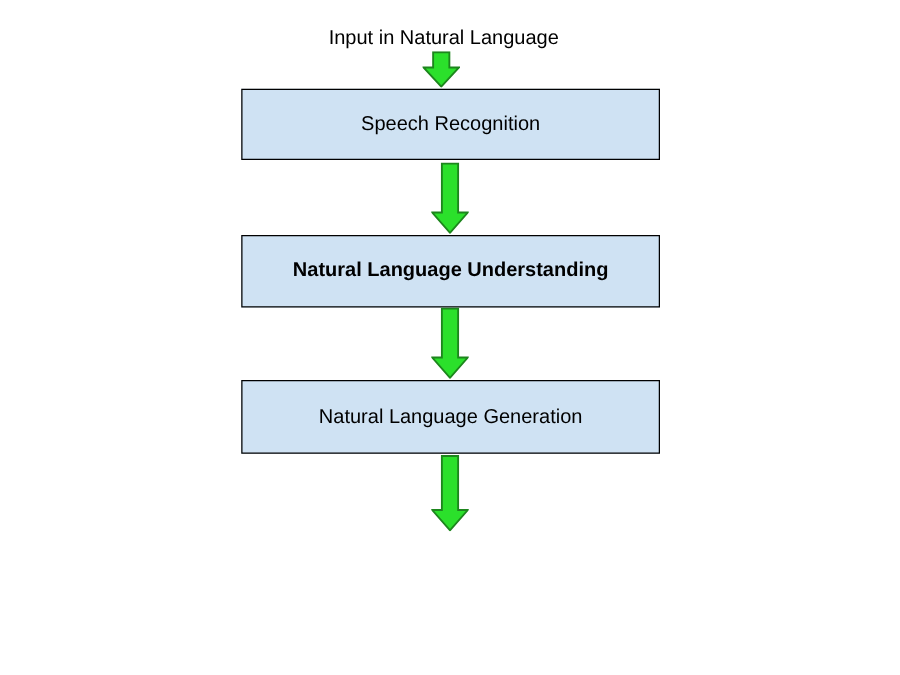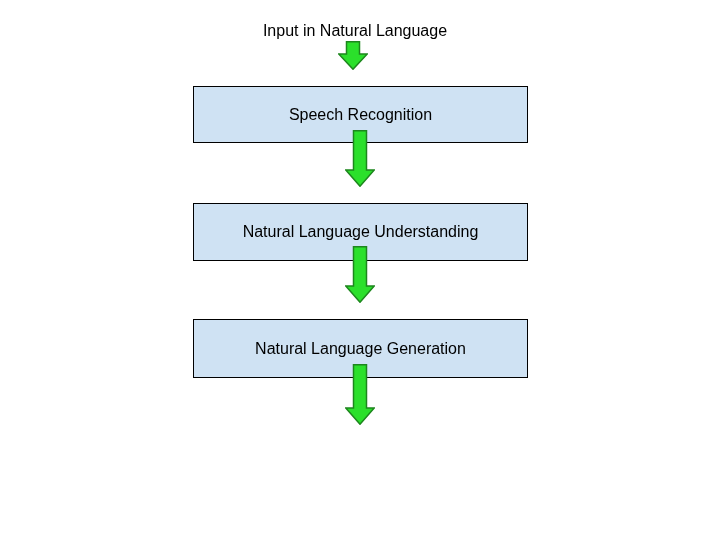--- a/index.html
+++ b/index.html
@@ -33,24 +33,23 @@
     height: 57px;
     background: var(--box-fill, #cfe2f3);
     border: 1px solid var(--box-border, #000000);
     box-sizing: border-box;
     display: flex;
     align-items: center;
     justify-content: center;
     font-size: 16px;
     color: var(--text, #000000);
     white-space: nowrap;
-    margin-top: 15px;
   }
   .box-1 { top: 71px; }
-  .box-2 { top: 188px; height: 58px; }
+  .box-2 { top: 188px; height: 58px; font-weight: bold; }
   .box-3 { top: 304px; height: 59px; }
   .arrow {
     position: absolute;
     display: block;
   }
   .arrow polygon {
     fill: var(--arrow-fill, #2be02b);
     stroke: var(--arrow-border, #1d861d);
     stroke-width: 1.5;
     stroke-linejoin: miter;

